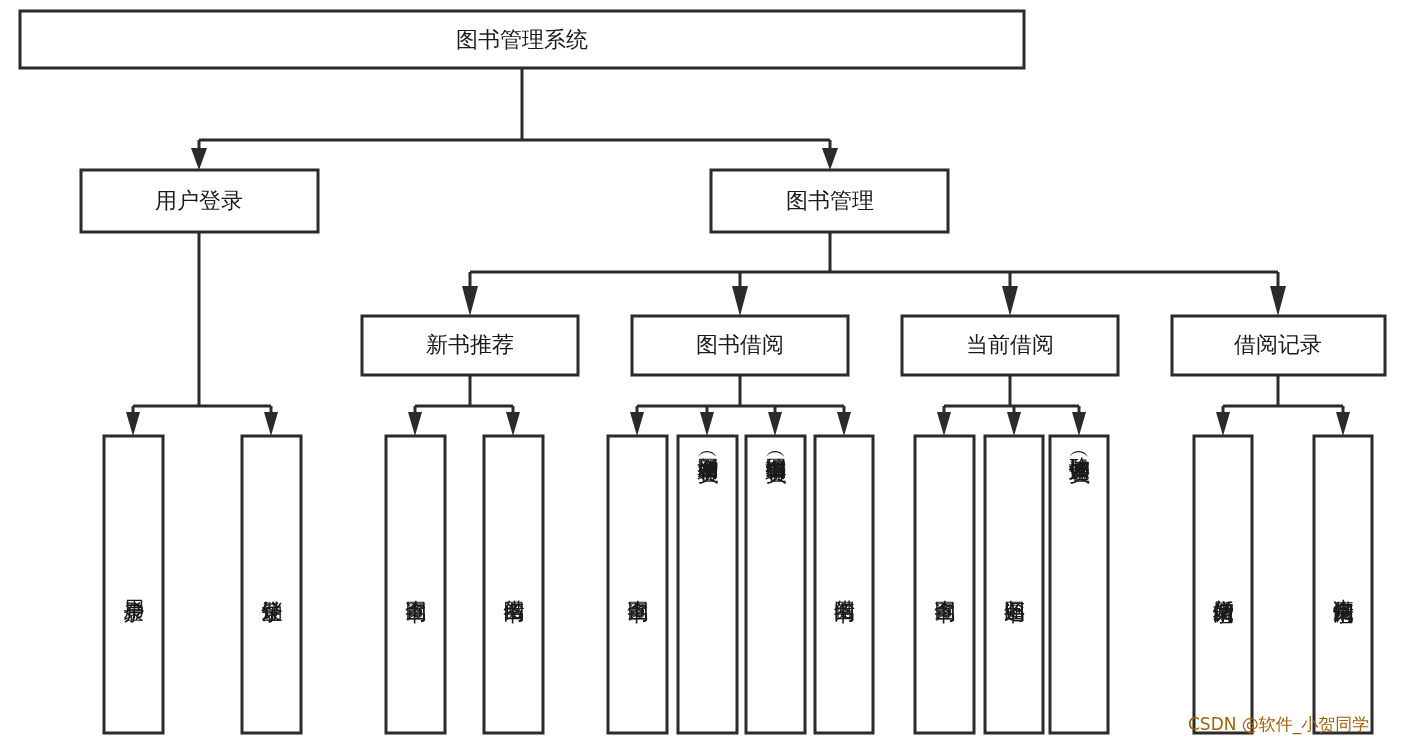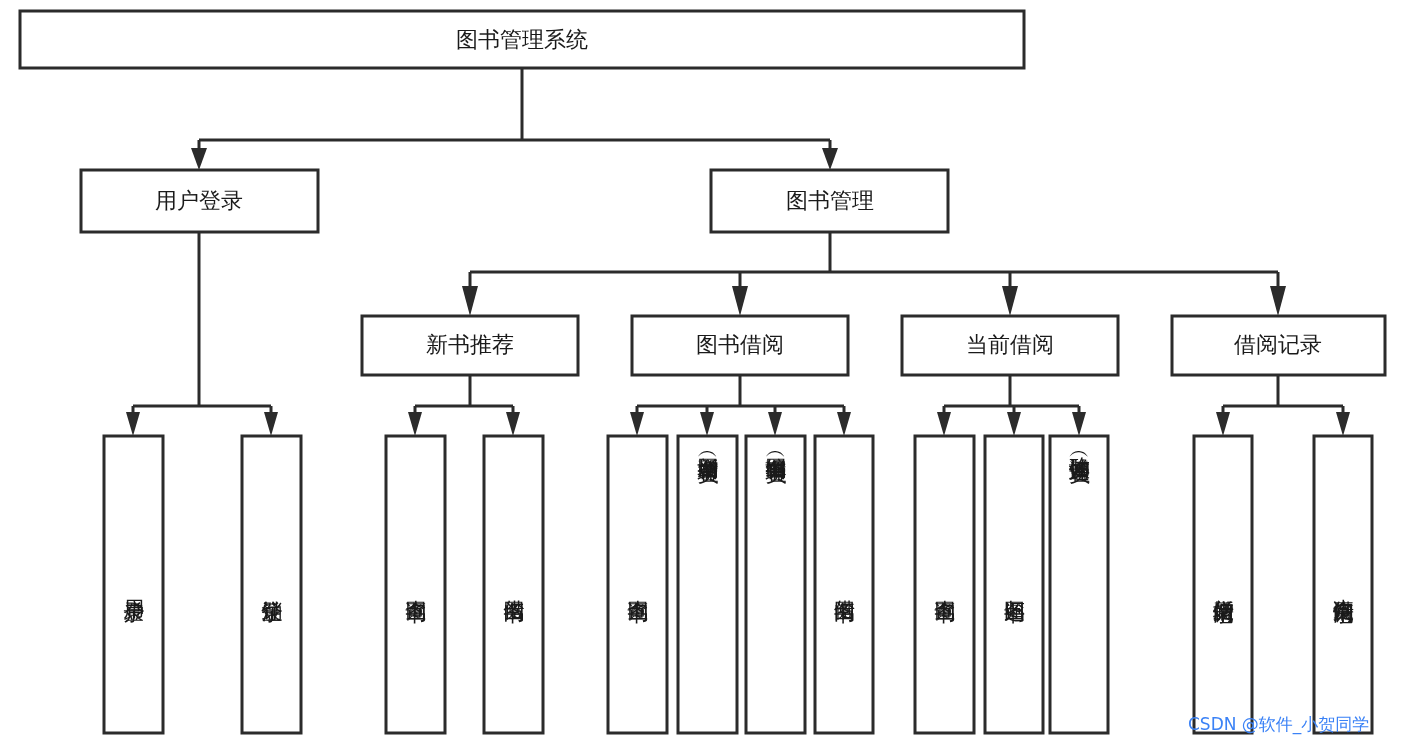--- a/index.html
+++ b/index.html
@@ -64,21 +64,21 @@
     letter-spacing: 1px;
     white-space: nowrap;
     text-align: center;
   }
   .watermark {
     position: absolute;
     left: 1188px;
     top: 713px;
     font-family: "DejaVu Sans", "Liberation Sans", sans-serif;
     font-size: 17px;
-    color: #3b82f6;
+    color: #a16207;
     white-space: nowrap;
     pointer-events: none;
   }
 </style>
 </head>
 <body>
 
 <div id="diagram-root">
 
   <svg class="diagram-canvas" viewBox="0 0 1405 747">

